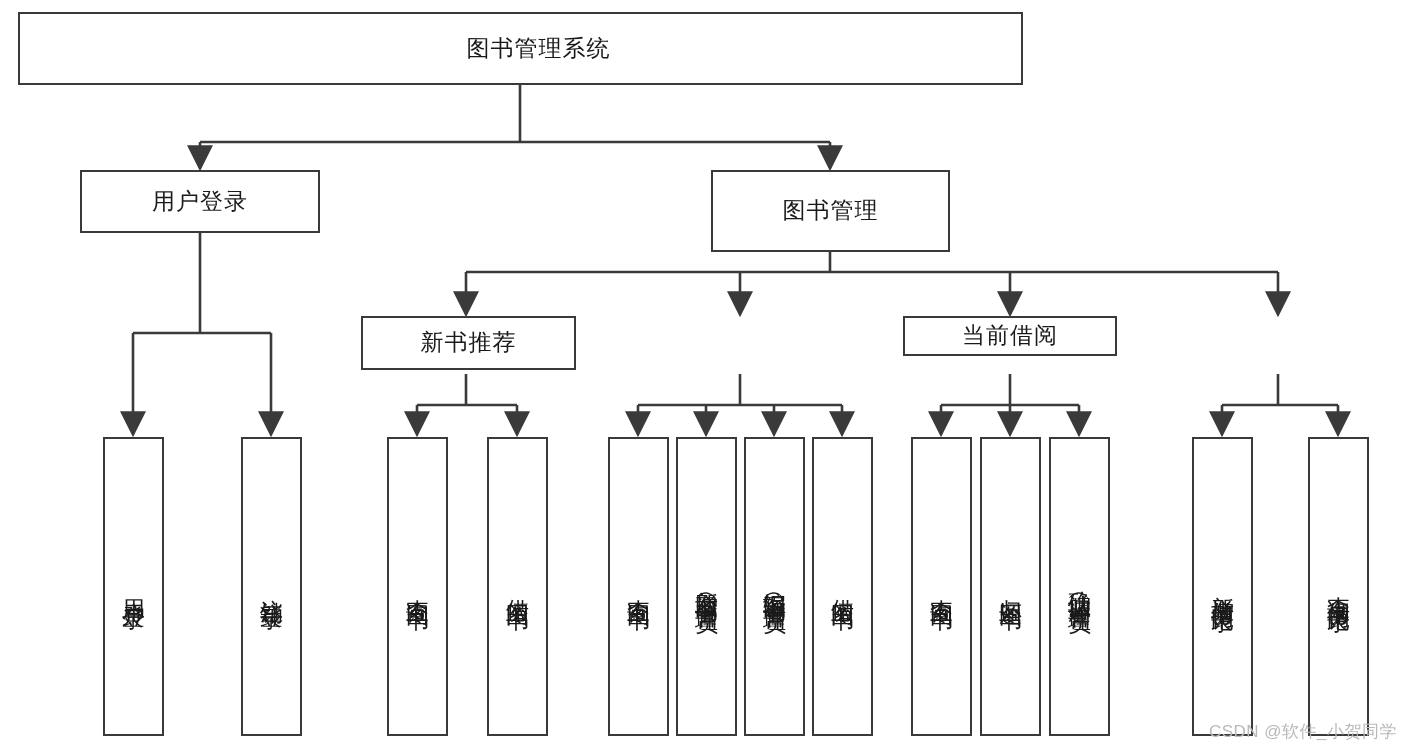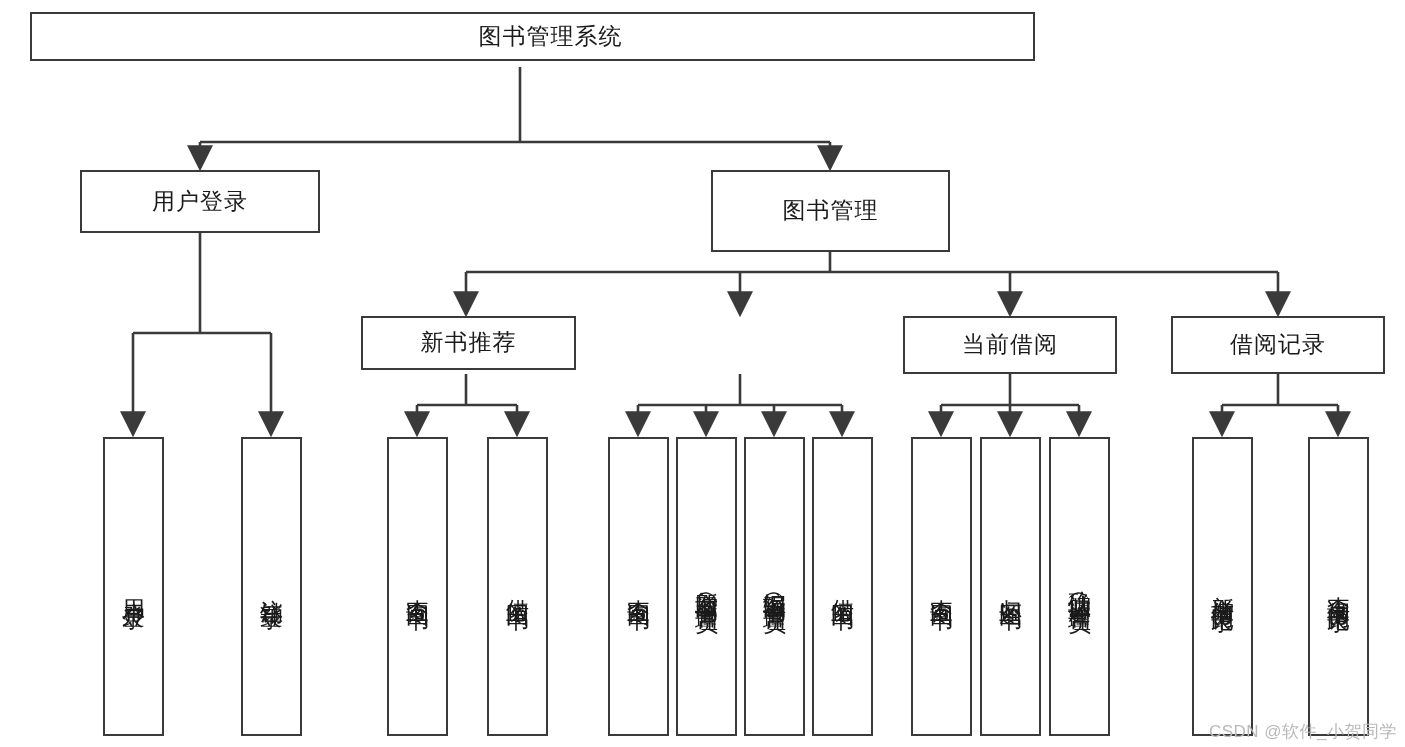--- a/index.html
+++ b/index.html
@@ -116,39 +116,36 @@
       <path d="M 1010 405 L 1010 434" marker-end="url(#arrow)"></path>
       <path d="M 1079 405 L 1079 434" marker-end="url(#arrow)"></path>
 
       <path d="M 1278 374 L 1278 405"></path>
       <path d="M 1222 405 L 1338 405"></path>
       <path d="M 1222 405 L 1222 434" marker-end="url(#arrow)"></path>
       <path d="M 1338 405 L 1338 434" marker-end="url(#arrow)"></path>
     </g>
   </svg>
 
-  <div class="node horiz" style="left:30px; top:12px; width:1005px; height:49px;padding-left:36px;">
+  <div class="node horiz" style="left:18px; top:12px; width:1005px; height:73px;padding-left:36px;">
     <span>图书管理系统</span>
   </div>
 
   <div class="node horiz" style="left:80px; top:170px; width:240px; height:63px;">
     <span>用户登录</span>
   </div>
   <div class="node horiz" style="left:711px; top:170px; width:239px; height:82px;">
     <span>图书管理</span>
   </div>
 
   <div class="node horiz" style="left:361px; top:316px; width:215px; height:54px;">
     <span>新书推荐</span>
   </div>
-  <div class="node horiz" style="left:903px; top:316px; width:214px; height:58px;">
+  <div class="node horiz" style="left:903px; top:316px; width:214px; height:40px;">
     <span>当前借阅</span>
-  </div>
-  <div class="node horiz" style="left:1171px; top:316px; width:214px; height:58px;">
-    <span>借阅记录</span>
   </div>
 
   <div class="node vert" style="left:103px; top:437px; width:61px; height:299px;">
     <span>用户登录</span>
   </div>
   <div class="node vert" style="left:241px; top:437px; width:61px; height:299px;">
     <span>注销登录</span>
   </div>
 
   <div class="node vert" style="left:387px; top:437px; width:61px; height:299px;">

